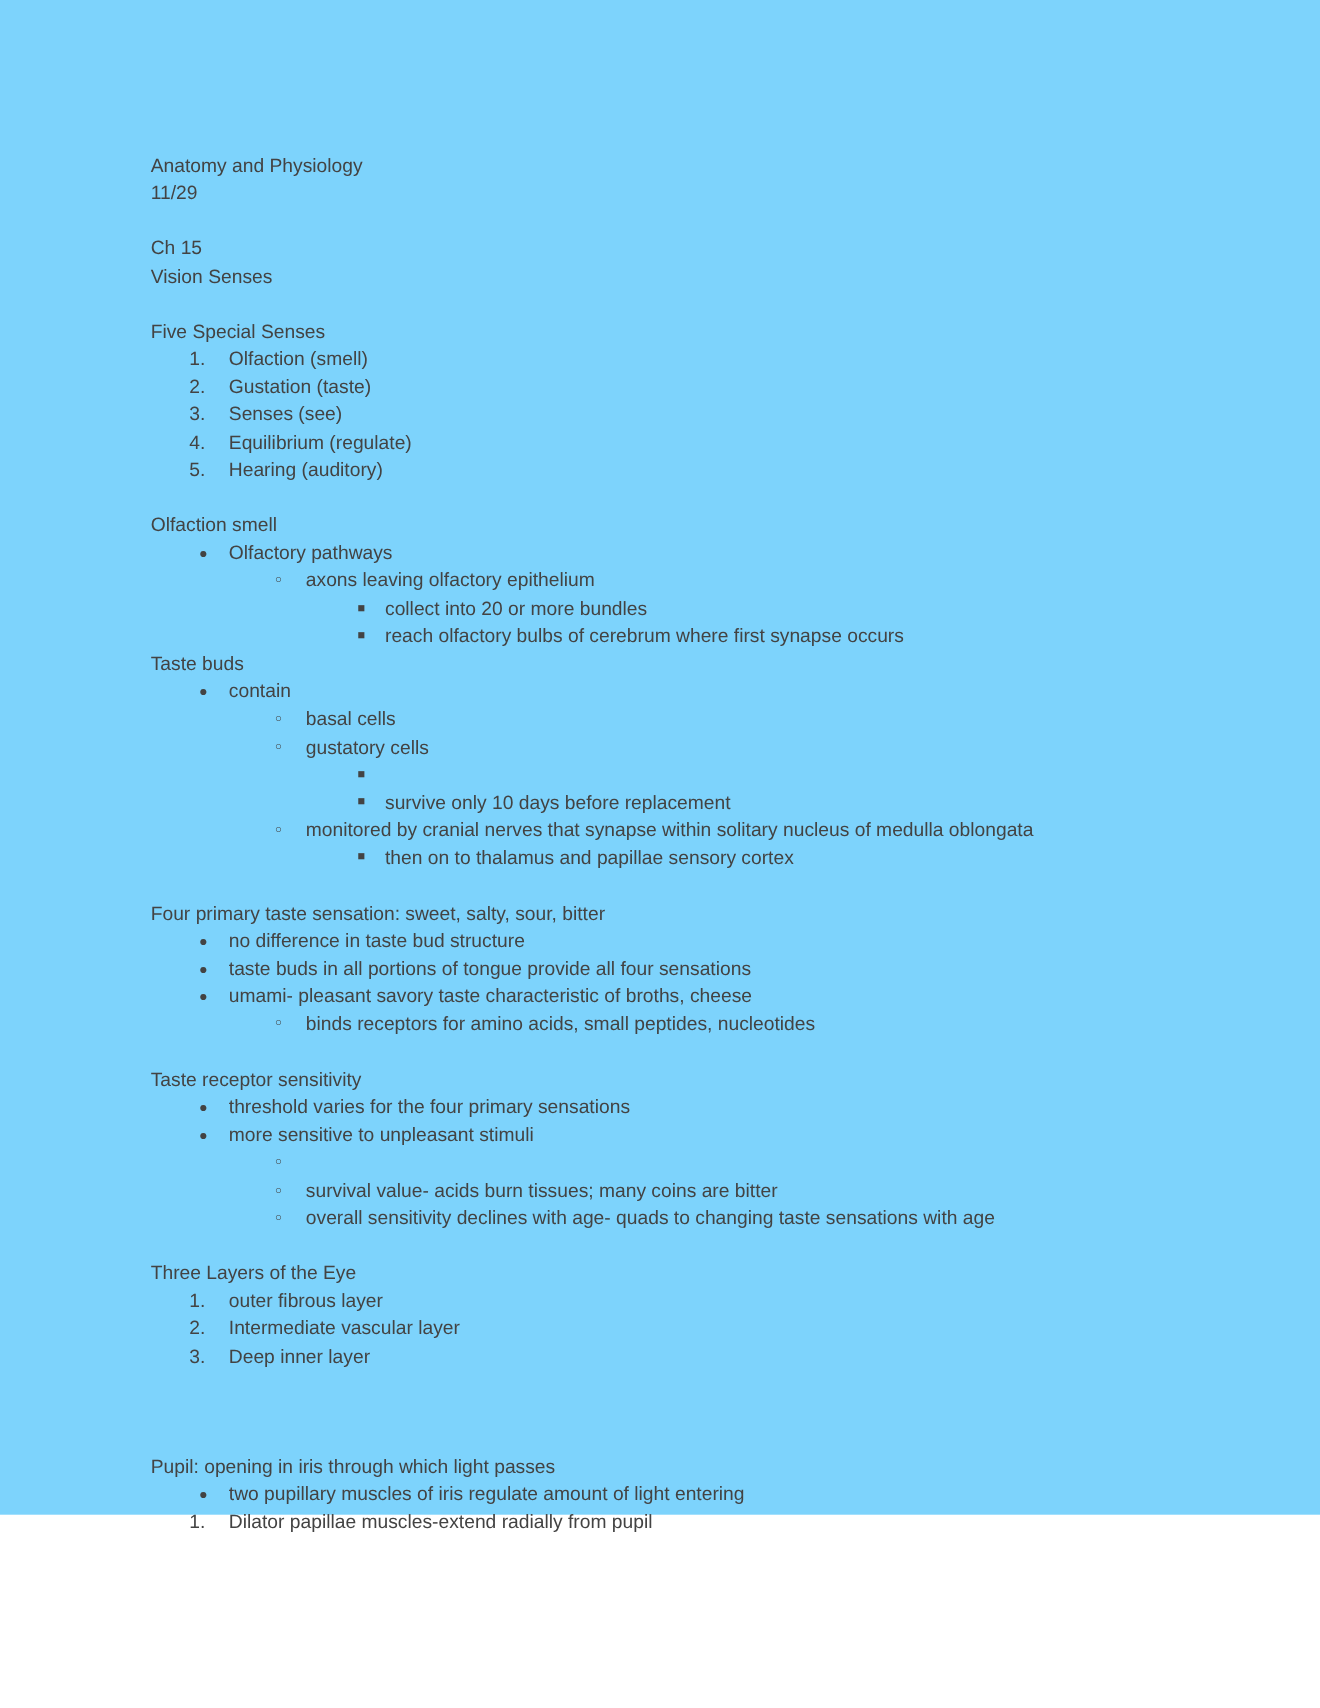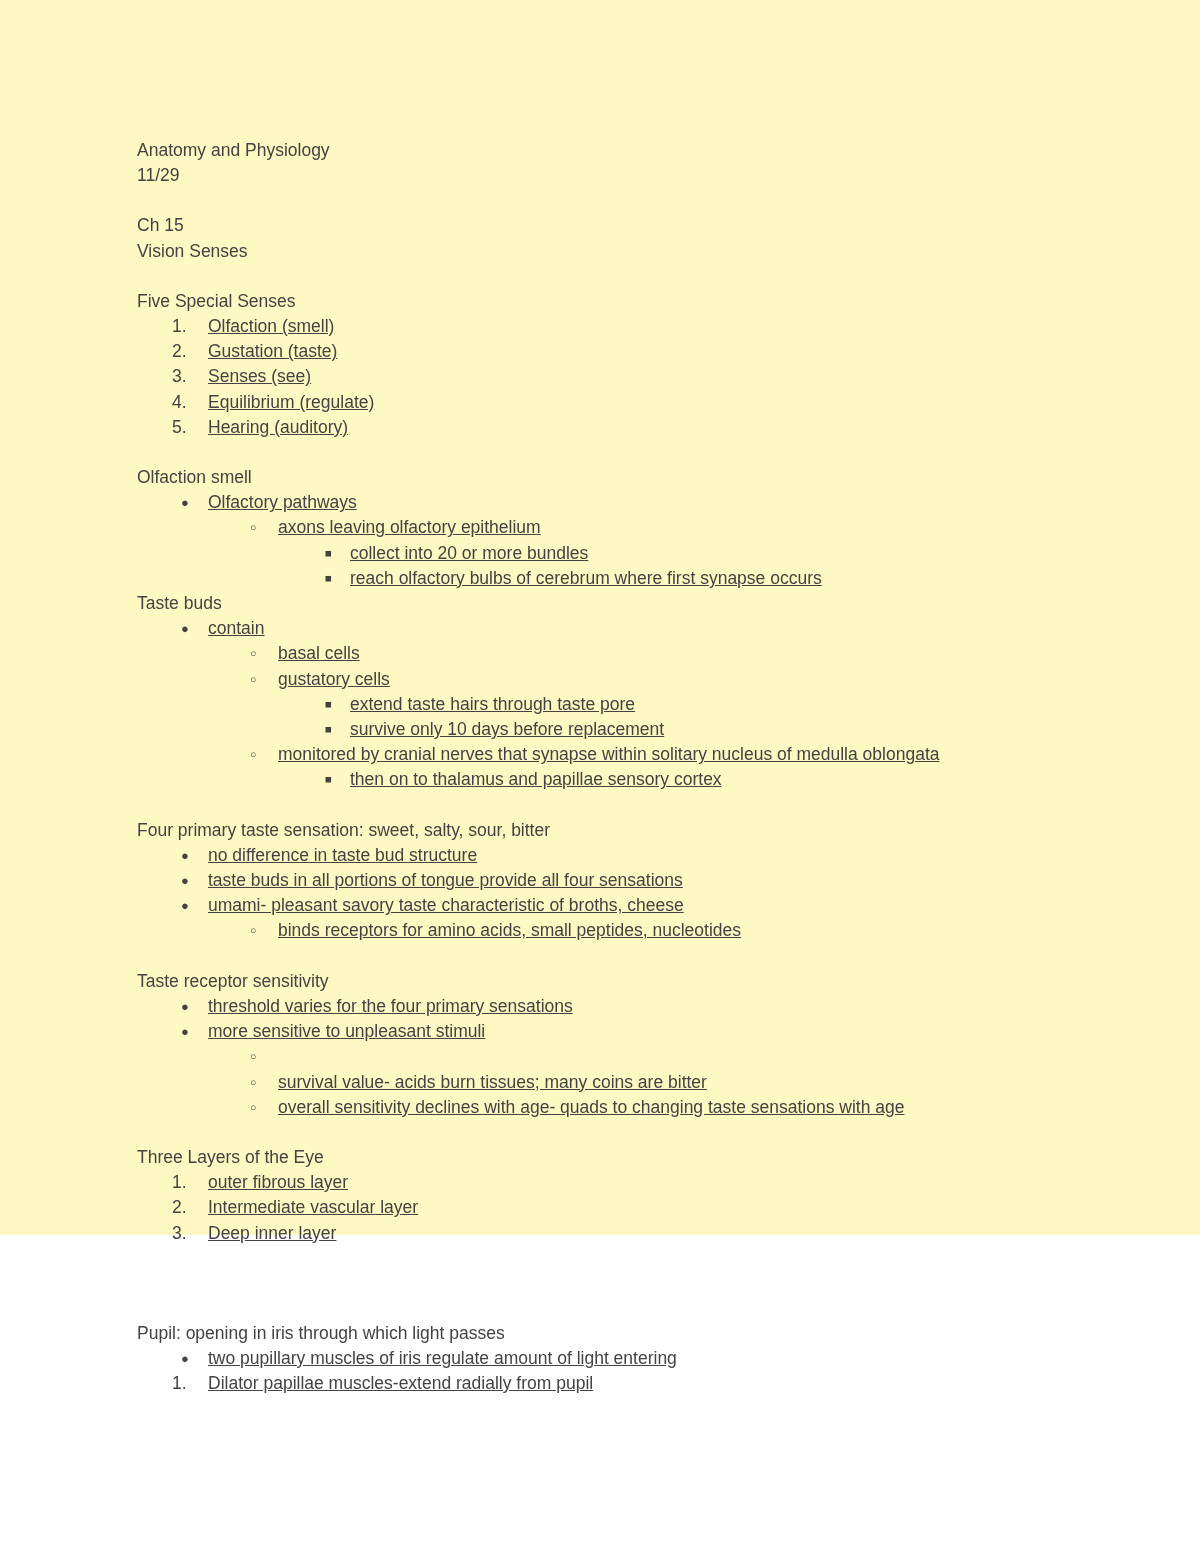--- a/index.html
+++ b/index.html
@@ -12,22 +12,22 @@
     width: 1200px;
     height: 1553px;
     font-family: "Liberation Sans", sans-serif;
     color: #434343;
     -webkit-font-smoothing: antialiased;
   }
 
   .page {
     position: relative;
     width: 1200px;
-    height: 1235px;
-    background: #fef9c3;
+    height: 1377px;
+    background: #7dd3fc;
     box-sizing: border-box;
     padding: 138px 140px 0 137px;
   }
 
   .doc {
     font-size: 17.5px;
     line-height: 25.2px;
   }
 
   
@@ -57,21 +57,20 @@
   }
   li.item > .marker {
     flex: 0 0 auto;
     text-align: left;
     -webkit-user-select: none;
     user-select: none;
   }
   li.item > .txt {
     flex: 1 1 auto;
     white-space: pre-wrap;
-    text-decoration: underline;
   }
 
   
   .l1 > li.item > .marker {
     width: 71px;          
     padding-left: 35px;   
     box-sizing: border-box;
   }
   .l1 > li.item > .marker.disc   { padding-left: 44px; }
 
@@ -170,21 +169,20 @@
         <span class="txt">basal cells</span>
       </li>
       <li class="item">
         <span class="marker circle">○</span>
         <span class="txt">gustatory cells</span>
       </li>
     </ul>
     <ul class="lvl l3">
       <li class="item">
         <span class="marker square">■</span>
-        <span class="txt">extend taste hairs through taste pore</span>
       </li>
       <li class="item">
         <span class="marker square">■</span>
         <span class="txt">survive only 10 days before replacement</span>
       </li>
     </ul>
     <ul class="lvl l2">
       <li class="item">
         <span class="marker circle">○</span>
         <span class="txt">monitored by cranial nerves that synapse within solitary nucleus of medulla oblongata</span>

